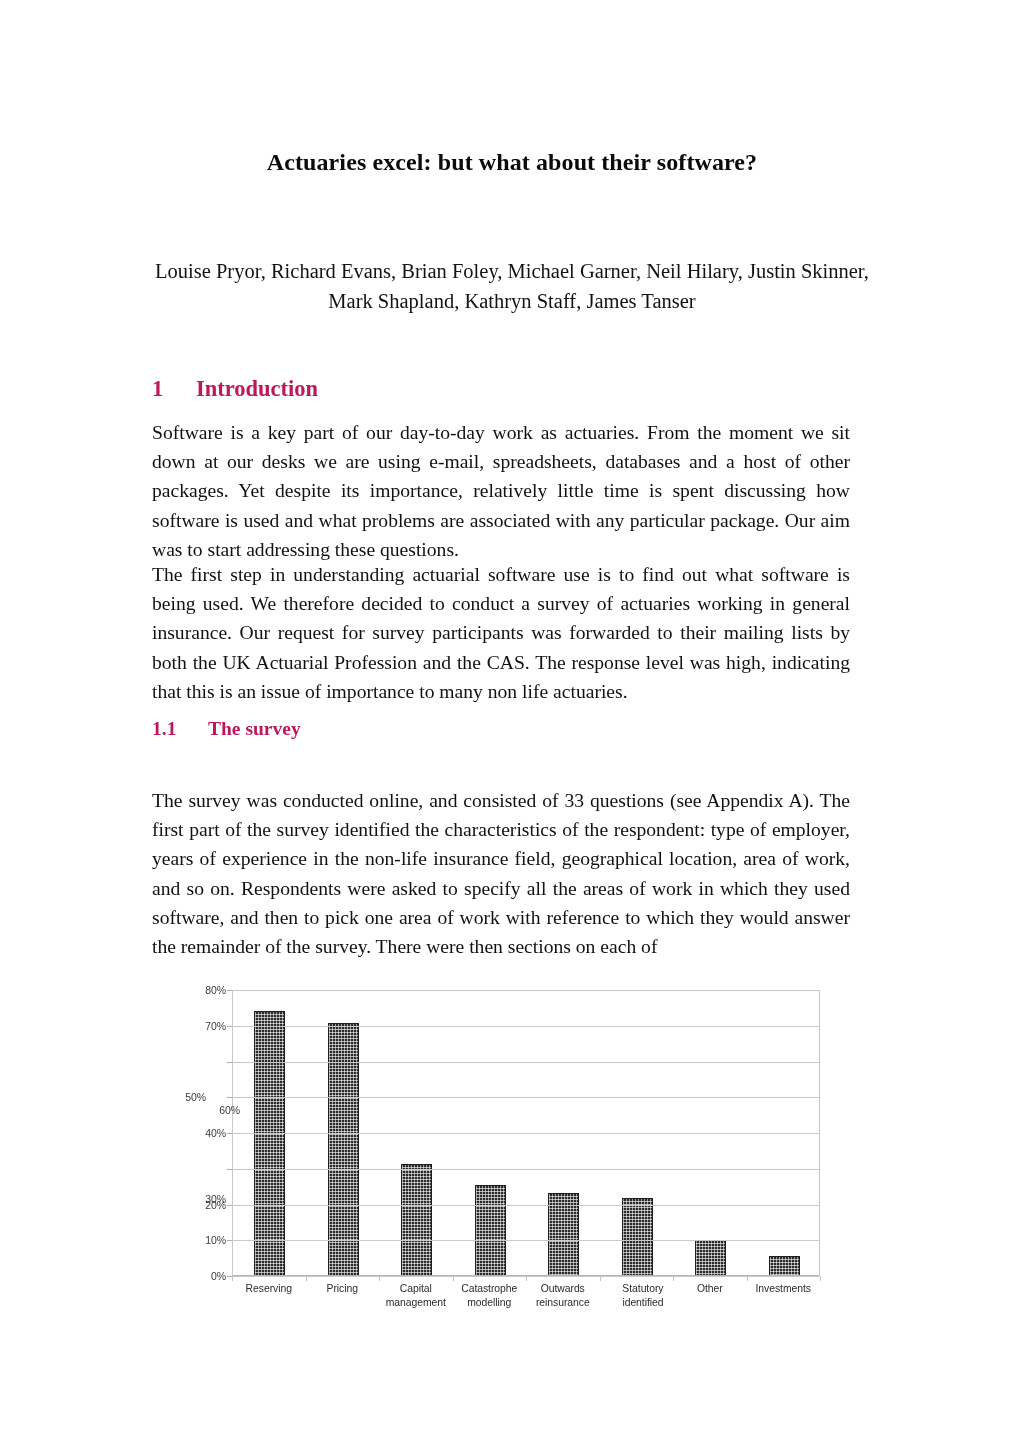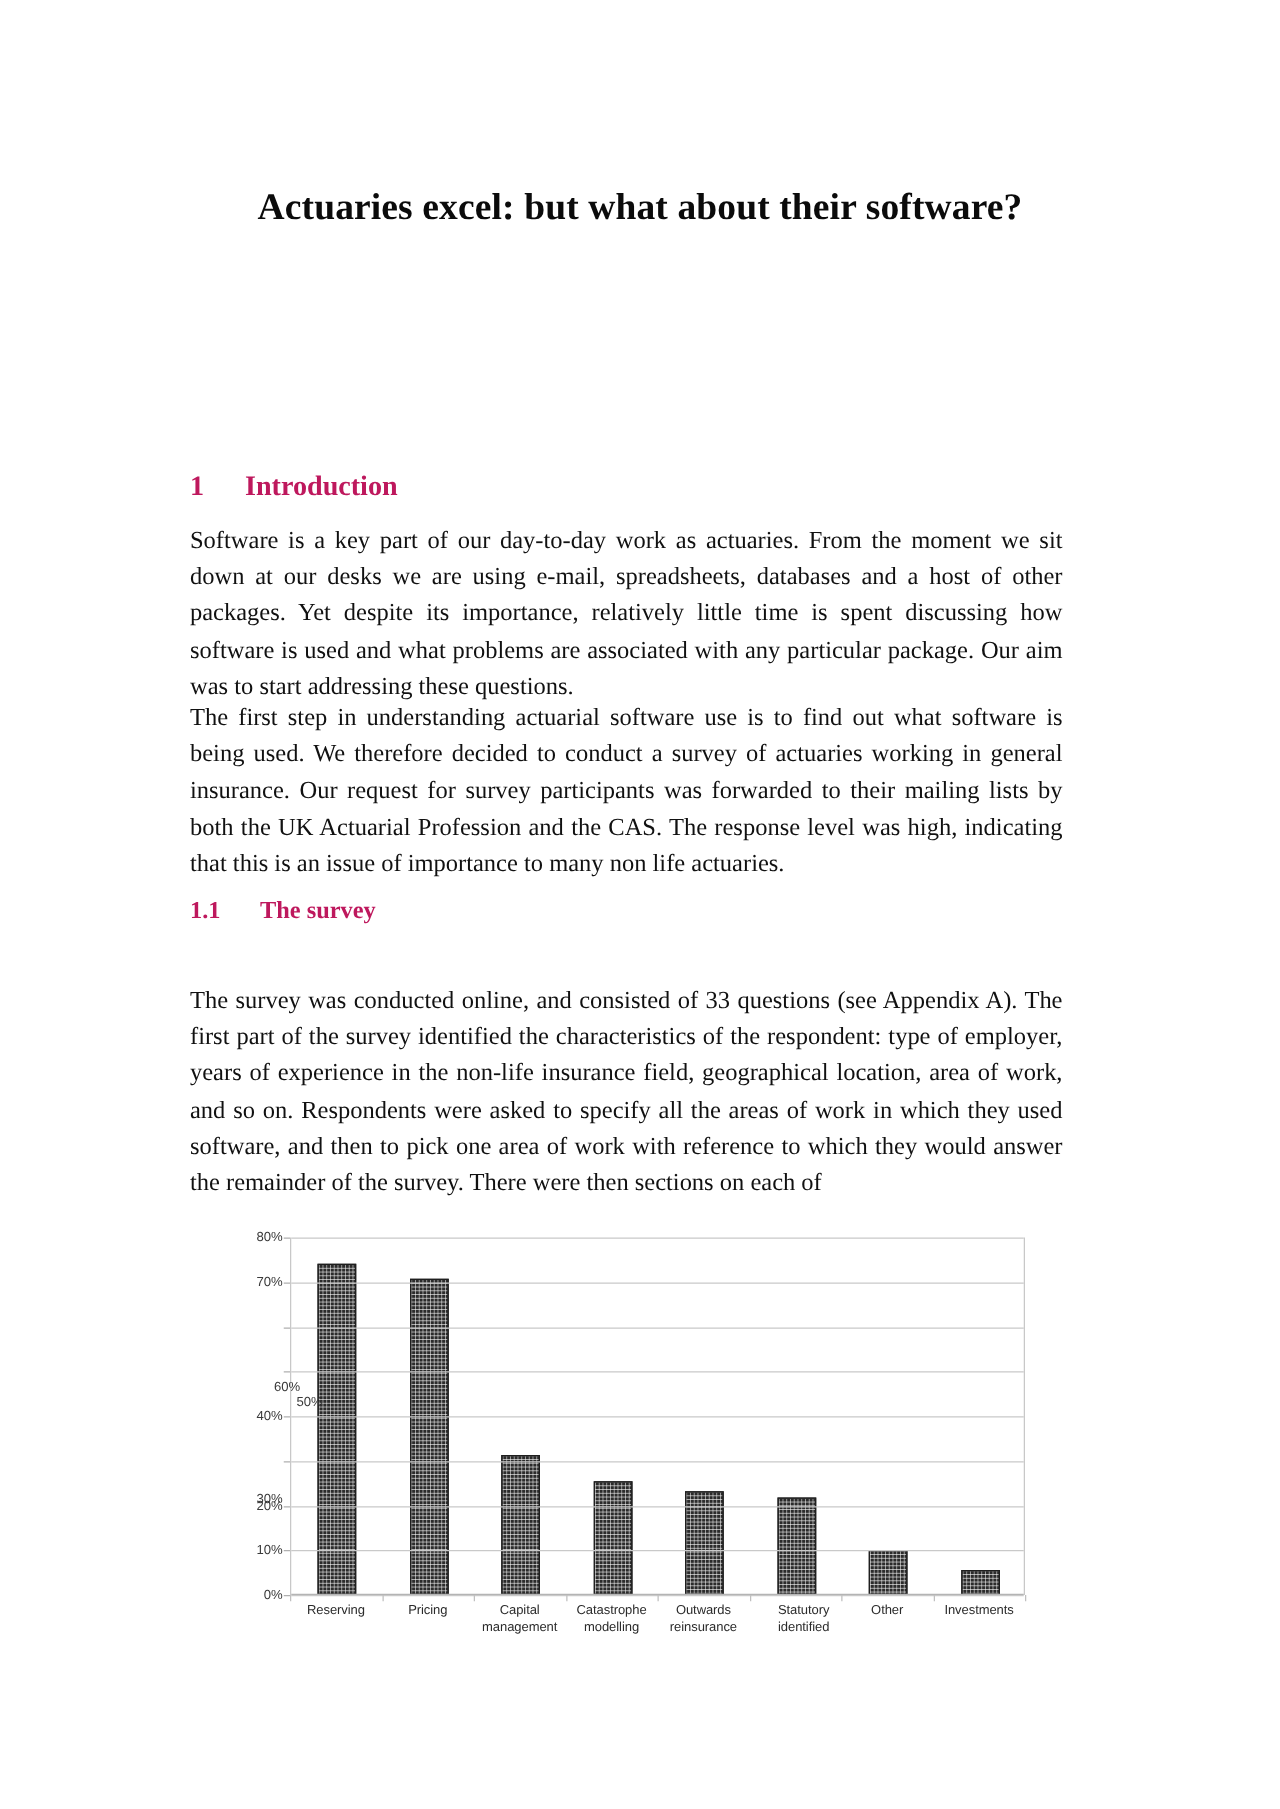--- a/index.html
+++ b/index.html
@@ -19,21 +19,21 @@
 
   
   .title {
     position: absolute;
     left: 152px;
     top: 146px;
     width: 720px;
     text-align: center;
     font-family: "Liberation Serif", "DejaVu Serif", serif;
     font-weight: bold;
-    font-size: 30px;
+    font-size: 24px;
     line-height: 1.36;
     letter-spacing: 0.1px;
     color: #0b0b0b;
   }
   .authors {
     position: absolute;
     left: 152px;
     top: 256px;
     width: 720px;
     text-align: center;
@@ -180,20 +180,21 @@
     letter-spacing: -0.05px;
   }
 </style>
 </head>
 <body>
 
 <div class="page">
 
   <div class="title">Actuaries excel: but what about their software?</div>
 
+  <div class="authors">Louise Pryor, Richard Evans, Brian Foley, Michael Garner, Neil Hilary, Justin Skinner, Mark Shapland, Kathryn Staff, James Tanser</div>
 
   <div class="sec-head sec1">
     <span class="num">1</span><span>Introduction</span>
   </div>
 
   <div class="para p1">Software is a key part of our day-to-day work as actuaries. From the moment we sit down at our desks we are using e-mail, spreadsheets, databases and a host of other packages. Yet despite its importance, relatively little time is spent discussing how software is used and what problems are associated with any particular package. Our aim was to start addressing these questions.</div>
   <div class="para p2">The first step in understanding actuarial software use is to find out what software is being used. We therefore decided to conduct a survey of actuaries working in general insurance. Our request for survey participants was forwarded to their mailing lists by both the UK Actuarial Profession and the CAS. The response level was high, indicating that this is an issue of importance to many non life actuaries.</div>
 
   <div class="sec-head sec11">
     <span class="num">1.1</span><span>The survey</span>
@@ -228,21 +229,21 @@
         <div class="ytick-label" style="top: 336px; right: 610px;">0%</div>
         <div class="ytick-mark" style="left: 31px; top: 336px;"></div>
         <div class="ytick-label" style="top: 300.25px; right: 610px;">10%</div>
         <div class="ytick-mark" style="left: 31px; top: 300.25px;"></div>
         <div class="ytick-label" style="top: 264.5px; right: 610px;">20%</div>
         <div class="ytick-mark" style="left: 31px; top: 264.5px;"></div>
         <div class="ytick-label" style="top: 228.75px; right: 610px; margin-top: 30px;">30%</div>
         <div class="ytick-mark" style="left: 31px; top: 228.75px;"></div>
         <div class="ytick-label" style="top: 193px; right: 610px;">40%</div>
         <div class="ytick-mark" style="left: 31px; top: 193px;"></div>
-        <div class="ytick-label" style="top: 157.25px; right: 578px; margin-top: 25px;">50%</div>
+        <div class="ytick-label" style="top: 157.25px; right: 630px;">50%</div>
         <div class="ytick-mark" style="left: 31px; top: 157.25px;"></div>
         <div class="ytick-label" style="top: 121.5px; right: 596px; margin-top: 48px;">60%</div>
         <div class="ytick-mark" style="left: 31px; top: 121.5px;"></div>
         <div class="ytick-label" style="top: 85.75px; right: 610px;">70%</div>
         <div class="ytick-mark" style="left: 31px; top: 85.75px;"></div>
         <div class="ytick-label" style="top: 50px; right: 610px;">80%</div>
         <div class="ytick-mark" style="left: 31px; top: 50px;"></div>
       </div>
     <div id="x-axis-layer">
         <div class="xlabel" style="left: 36px; width: 73.5px;">

